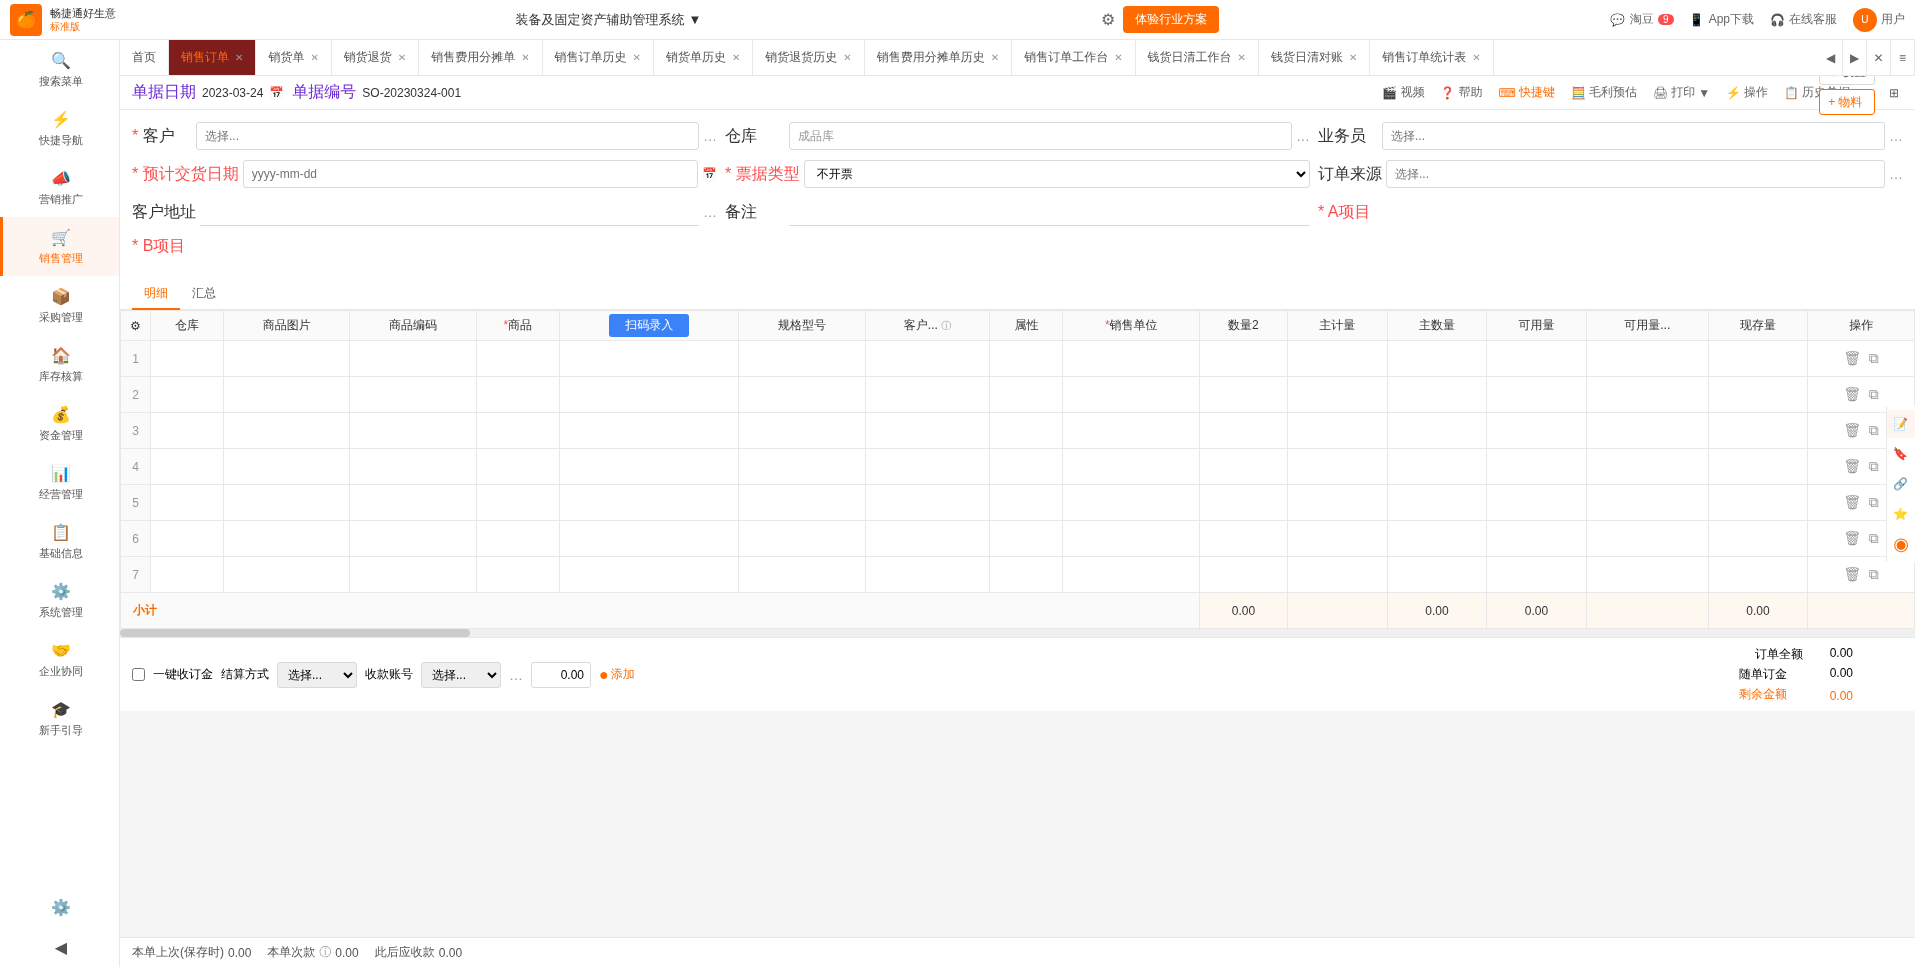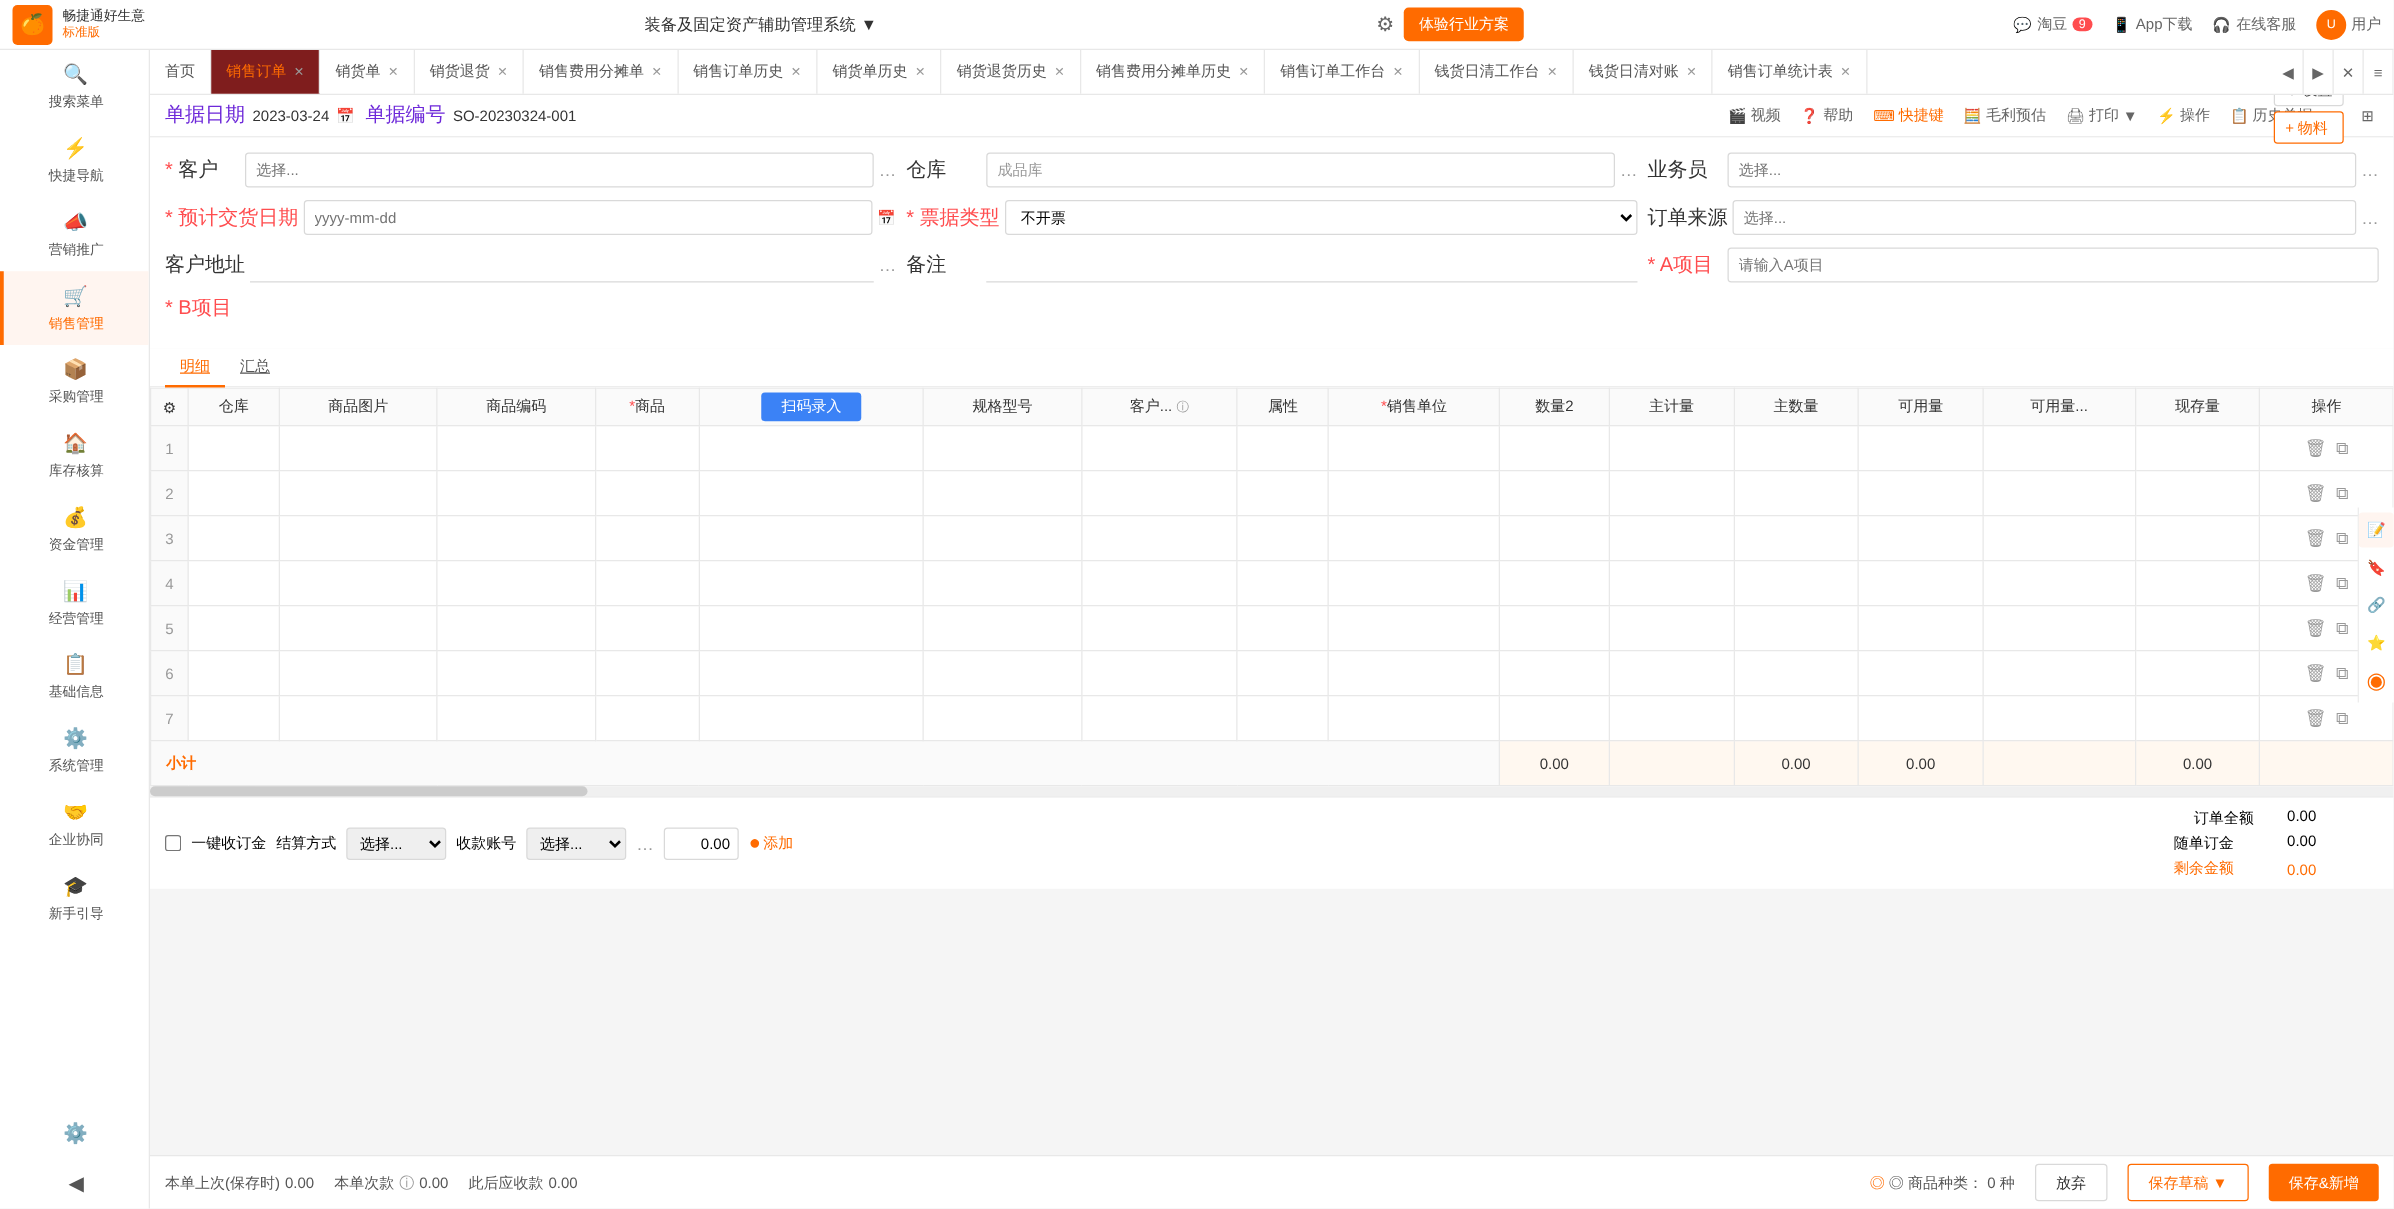--- a/index.html
+++ b/index.html
@@ -285,21 +285,20 @@
       padding: 0 12px;
       background: #fff;
     }
     .form-tab {
       padding: 6px 12px;
       cursor: pointer;
       font-size: 12px;
       color: #555;
       border-bottom: 2px solid transparent;
       margin-bottom: -1px;
-      text-decoration: underline;
     }
     .form-tab.active {
       color: #ff6b00;
       border-bottom-color: #ff6b00;
     }
     
     
     .detail-table {
       width: 100%;
       border-collapse: collapse;
@@ -772,21 +771,20 @@
             <label>客户地址</label>
             <input type="text" class="addr-input" placeholder="" style="">
             <span class="dots-btn">…</span>
           </div>
           <div class="form-field">
             <label>备注</label>
             <input type="text" class="addr-input" placeholder="" style="">
           </div>
           <div class="form-field">
             <label style="color:#ff4d4f;">* A项目</label>
-            <input type="text" class="form-input" placeholder="请输入A项目" style="">
           </div>
         </div>
 
         <div class="form-row">
           <div class="form-field">
             <label style="color:#ff4d4f;">* B项目</label>
           </div>
         </div>
       </div>
 
@@ -1058,33 +1056,20 @@
       </div>
       <div class="status-item">
         <span>本单次款</span>
         <span class="status-info-icon">ⓘ</span>
         <span>0.00</span>
       </div>
       <div class="status-item">
         <span>此后应收款</span>
         <span>0.00</span>
       </div>
-      <div class="status-bar-right">
-        <div class="goods-count">
-          <span style="color:#ff6b00;">◎</span>
-          <span>◎ 商品种类：</span>
-          <span>0 种</span>
-        </div>
-        <button class="btn-discard">放弃</button>
-        <button class="btn-save-draft">
-          <span>保存草稿</span>
-          <span>▼</span>
-        </button>
-        <button class="btn-save-new">保存&amp;新增</button>
-      </div>
     </div>
 
   </div>
 
 </div>
 
 <div class="right-toolbar" style="position:fixed; right:0; top:50%; transform:translateY(-50%); background:#fff; border-left:1px solid #e8e8e8; padding:4px 0; z-index:100;">
   <div class="right-toolbar-btn active">📝</div>
   <div class="right-toolbar-btn">🔖</div>
   <div class="right-toolbar-btn">🔗</div>

